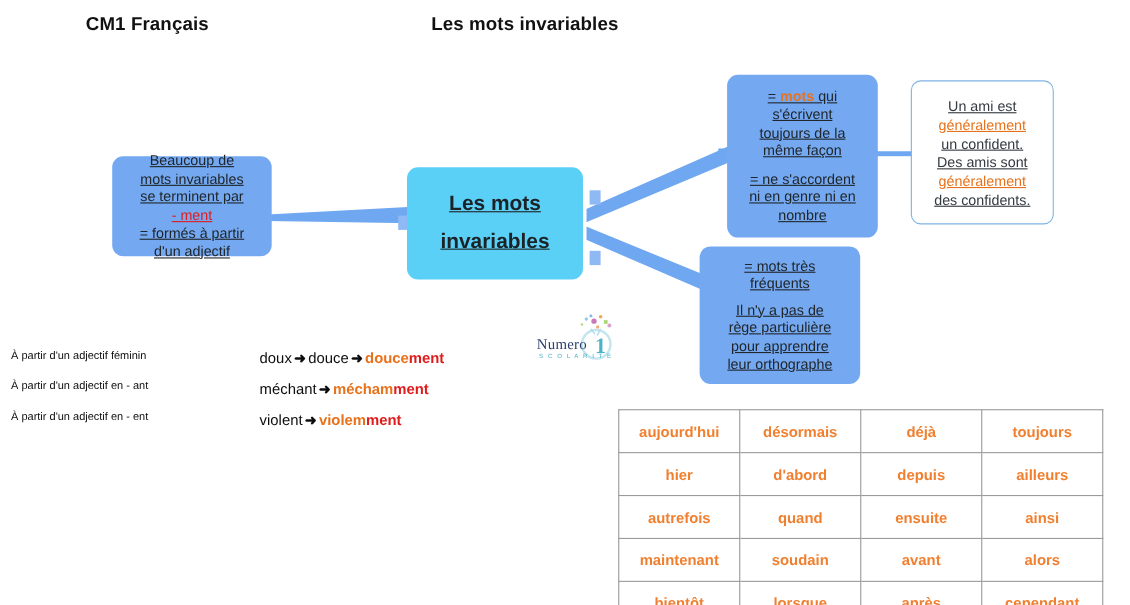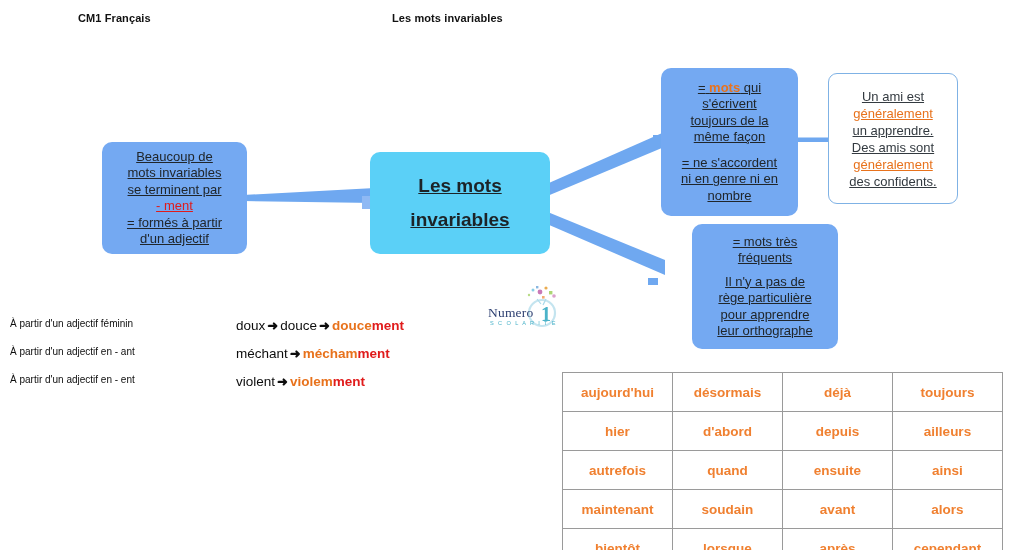--- a/index.html
+++ b/index.html
@@ -11,21 +11,21 @@
     width: 1027px; height: 550px;
     position: relative;
     font-family: "Liberation Sans", sans-serif;
     overflow: hidden;
   }
 
   
   .hdr {
     position: absolute;
     font-weight: bold;
-    font-size: 11px;
+    font-size: 17px;
     color: #111111;
     letter-spacing: .1px;
     white-space: nowrap;
   }
   #hdr-course { left: 78px;  top: 12px; }
   #hdr-title  { left: 392px; top: 12px; }
 
   
   .node {
     position: absolute;
@@ -54,25 +54,25 @@
   }
   .node-white {
     background: #ffffff;
     border: 1.3px solid #7FB2E5;
     border-radius: 9px;
     font-size: 13px;
     line-height: 17px;
     color: #333a40;
   }
 
-  #box-ment    { left: 102px; top: 142px; width: 145px; height: 112px; padding: 7px 6px; }
-  #box-center  { left: 370px; top: 152px; width: 180px; height: 102px; }
+  #box-ment    { left: 102px; top: 142px; width: 145px; height: 91px; padding: 7px 6px; }
+  #box-center  { left: 370px; top: 152px; width: 160px; height: 102px; }
   #box-mots    { left: 661px; top: 68px;  width: 137px; height: 148px; padding: 7px 5px; }
   #box-exemple { left: 828px; top: 73px;  width: 130px; height: 131px; padding: 20px 7px; }
-  #box-freq    { left: 692px; top: 224px; width: 146px; height: 125px; padding: 7px 5px; }
+  #box-freq    { left: 636px; top: 224px; width: 146px; height: 125px; padding: 7px 5px; }
 
   .gap { height: 9px; }
   .gap-sm { height: 7px; }
 
   .orange { color: #E8721C; }
   .red    { color: #E01B1B; }
 
   
   .conn { position: absolute; z-index: 1; }
   .ex-label { position: absolute; left: 10px; font-size: 10px; color: #0d0d0d; white-space: nowrap; }
@@ -163,21 +163,21 @@
   <p>même façon</p>
   <div class="gap"></div>
   <p>=  ne s'accordent</p>
   <p>ni en genre ni en</p>
   <p>nombre</p>
 </div>
 
 <div class="node node-white" id="box-exemple">
   <p>Un ami est</p>
   <p class="orange">généralement</p>
-  <p>un apprendre.</p>
+  <p>un confident.</p>
   <div class="gap"></div>
   <p>Des amis sont</p>
   <p class="orange">généralement</p>
   <p>des confidents.</p>
 </div>
 
 <div class="node node-blue" id="box-freq">
   <p>= mots très</p>
   <p>fréquents</p>
   <div class="gap-sm"></div>

